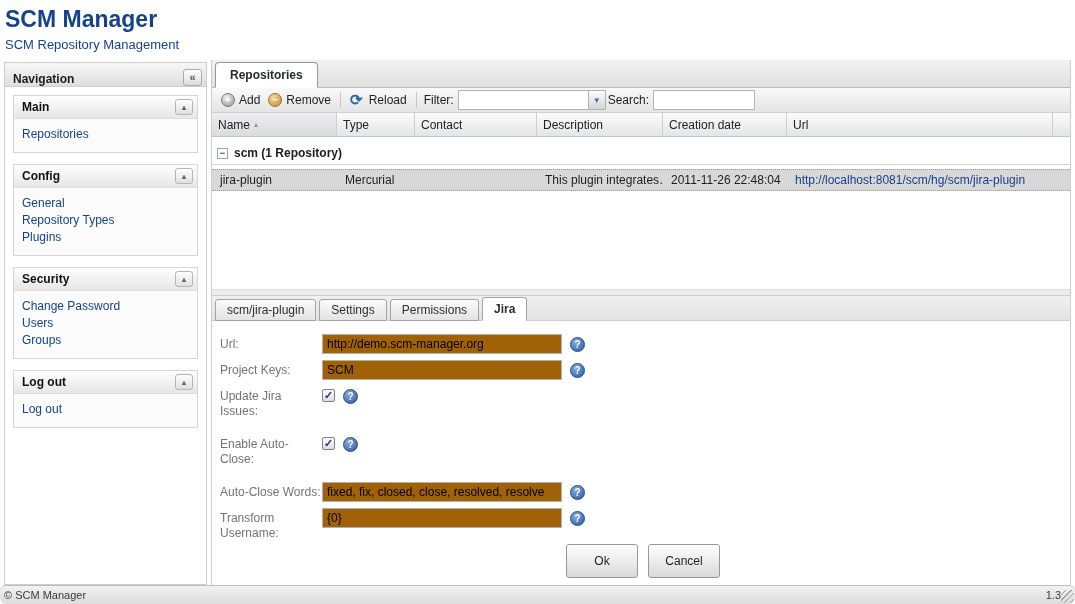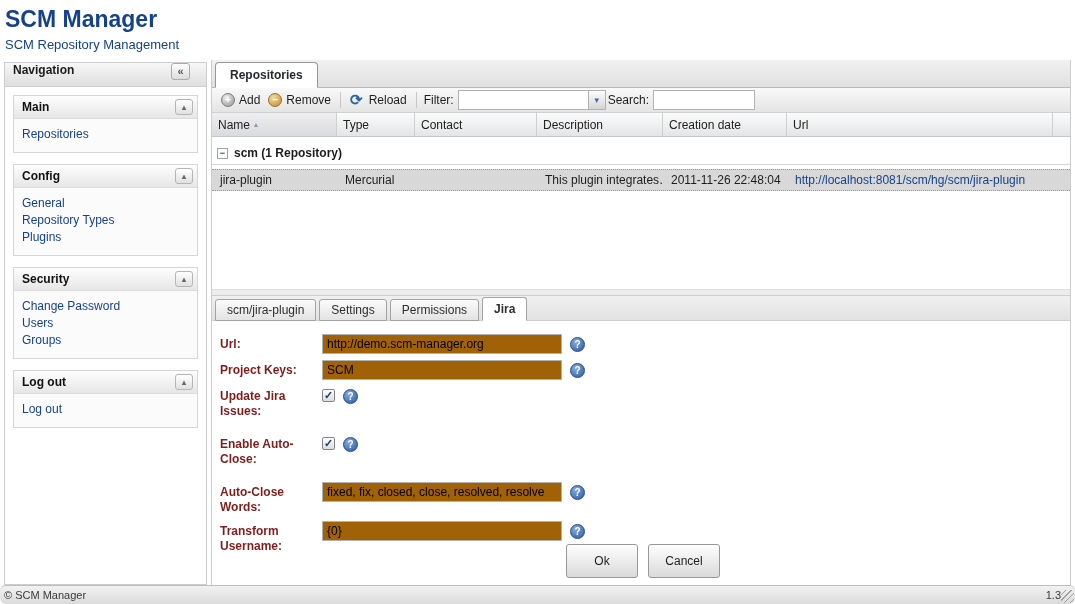--- a/index.html
+++ b/index.html
@@ -9,21 +9,21 @@
 
   
   .app-header { position:absolute; left:0; top:0; width:100%; height:58px; background:#fff; }
   .app-title { position:absolute; left:5px; top:6px; font-size:23px; font-weight:bold; color:#15428b; }
   .app-subtitle { position:absolute; left:5px; top:37px; font-size:13px; color:#15428b; }
 
   
   .sidebar { position:absolute; left:4px; top:62px; width:203px; height:523px;
     background:#fff; border:1px solid #cdcdcd; }
   .sidebar-header { height:24px; background:linear-gradient(#f7f7f7,#dedede);
-    border-bottom:1px solid #cdcdcd; display:flex; align-items:flex-start; padding:0 16px 0 8px;
+    border-bottom:1px solid #cdcdcd; display:flex; align-items:flex-end; padding:0 4px 0 8px;
     font-weight:bold; font-size:12px; color:#1c1c1c; }
   .collapse-btn { margin-left:auto; width:19px; height:17px; border:1px solid #ababab;
     border-radius:3px; background:linear-gradient(#ffffff,#dcdcdc); color:#555;
     font-size:11px; line-height:15px; text-align:center; cursor:pointer; }
   .sidebar-body { padding:8px; }
   .nav-section { border:1px solid #d6d6d6; border-radius:0; margin-bottom:11px;
     overflow:hidden; background:#fbfbfb; }
   .nav-section-header { height:23px; background:linear-gradient(#fefefe,#e6e6e6);
     border-bottom:1px solid #dcdcdc; display:flex; align-items:center; padding:0 4px 0 8px;
     font-weight:bold; font-size:12px; color:#111; }
@@ -87,21 +87,21 @@
   .detail-tabstrip { height:26px; background:linear-gradient(#f0f0f0,#e2e2e2);
     border-top:1px solid #cfcfcf; border-bottom:1px solid #cfcfcf;
     display:flex; align-items:flex-end; padding-left:3px; }
   .dtab { height:22px; margin:0 3px -1px 0; padding:0 11px; border:1px solid #a3a3a3;
     border-radius:3px 3px 0 0; background:linear-gradient(#fbfbfb,#e3e3e3);
     display:flex; align-items:center; font-size:12px; color:#2e2e2e; cursor:pointer; }
   .dtab.active { height:24px; background:#fff; border-bottom:1px solid #fff; font-weight:bold; }
   .detail-body { position:relative; background:#fff; height:264px; padding:13px 0 0 8px; }
 
   .form-row { display:flex; align-items:flex-start; margin-bottom:6px; }
-  .form-label { width:102px; font-size:12px; color:#7f1d1d; padding-top:3px; line-height:15px;font-weight:bold; }
+  .form-label { width:102px; font-size:12px; color:#737373; padding-top:3px; line-height:15px; }
   .text-field { width:240px; height:20px; border:1px solid #b2b2b2; background:#a16207;
     font-family:inherit; font-size:12px; padding:0 4px; outline:none; }
   .help-icon { width:15px; height:15px; border-radius:50%; margin:3px 0 0 8px;
     background:radial-gradient(circle at 35% 30%, #85abdc, #2a5a9e); border:1px solid #1f4a86;
     color:#fff; font-weight:bold; font-size:10px; display:flex; align-items:center;
     justify-content:center; cursor:pointer; }
   .checkbox { width:13px; height:13px; margin-top:3px; border:1px solid #858585; border-radius:2px;
     background:linear-gradient(#ffffff,#dcdcdc); display:flex; align-items:center;
     justify-content:center; font-size:11px; font-weight:bold; color:#1b3c7a; cursor:pointer; }
   .cb-row-gap { height:9px; }

